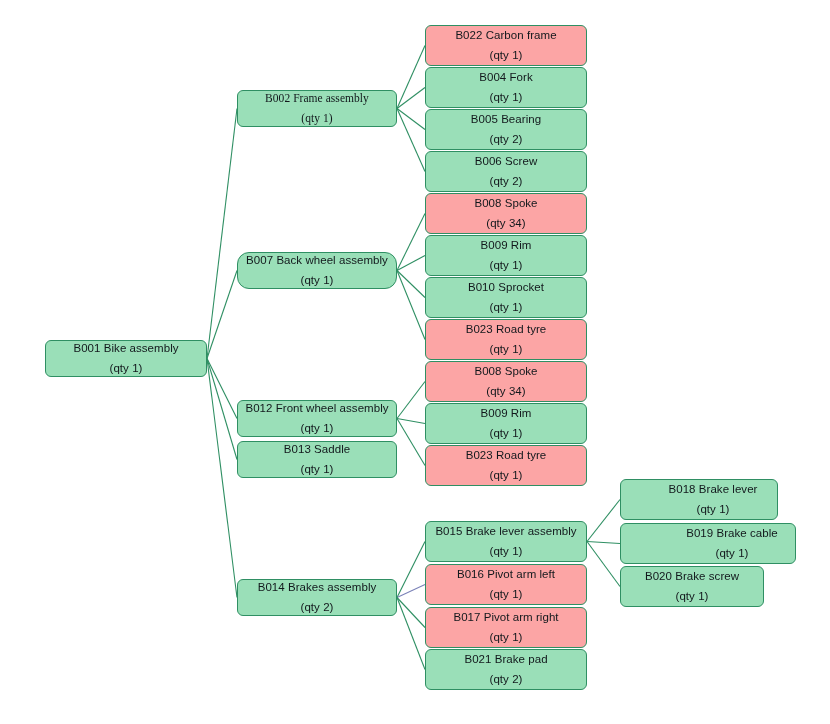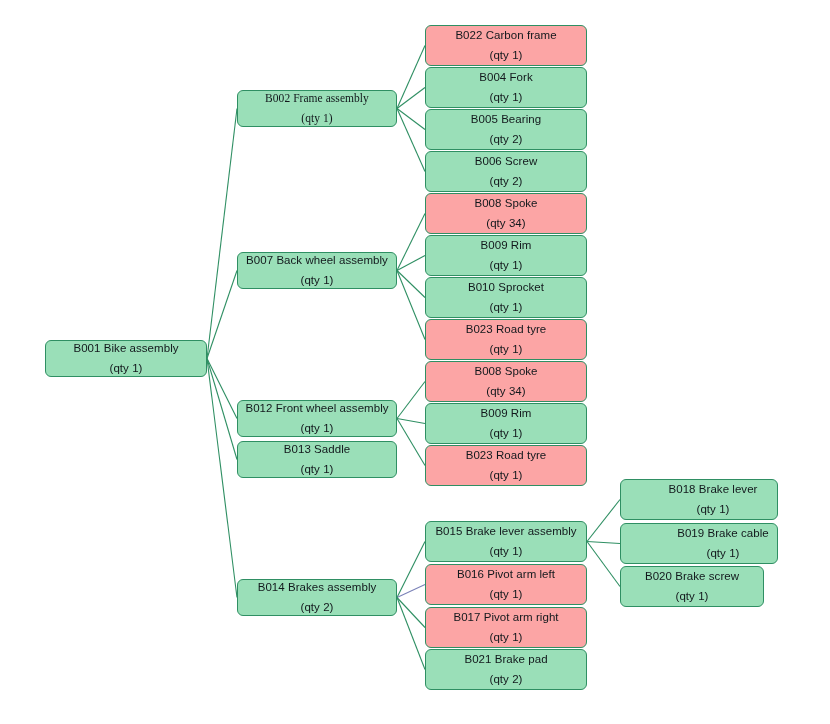--- a/index.html
+++ b/index.html
@@ -84,21 +84,21 @@
       <line x1="587" y1="541.5" x2="620" y2="586.5" stroke="#2f8f63" stroke-width="1.1"></line>
     </svg>
 <div class="node fill-light" style="left: 45px; top: 340px; width: 162px; height: 37px;">
       <span class="label">B001 Bike assembly</span>
       <span class="qty">(qty 1)</span>
     </div>
     <div class="node fill-light" style="left: 237px; top: 90px; width: 160px; height: 37px; font-family: Liberation Serif, serif;">
       <span class="label">B002 Frame assembly</span>
       <span class="qty">(qty 1)</span>
     </div>
-    <div class="node fill-light" style="left: 237px; top: 252px; width: 160px; height: 37px;">
+    <div class="node fill-light" style="left: 237px; top: 252px; width: 160px; height: 37px; border-radius: 12px;">
       <span class="label">B007 Back wheel assembly</span>
       <span class="qty">(qty 1)</span>
     </div>
     <div class="node fill-light" style="left: 237px; top: 400px; width: 160px; height: 37px;">
       <span class="label">B012 Front wheel assembly</span>
       <span class="qty">(qty 1)</span>
     </div>
     <div class="node fill-light" style="left: 237px; top: 441px; width: 160px; height: 37px;">
       <span class="label">B013 Saddle</span>
       <span class="qty">(qty 1)</span>
@@ -164,21 +164,21 @@
       <span class="qty">(qty 1)</span>
     </div>
     <div class="node fill-light" style="left: 425px; top: 649px; width: 162px; height: 41px;">
       <span class="label">B021 Brake pad</span>
       <span class="qty">(qty 2)</span>
     </div>
     <div class="node fill-light" style="left: 620px; top: 479px; width: 158px; height: 41px; padding-left: 28px;">
       <span class="label">B018 Brake lever</span>
       <span class="qty">(qty 1)</span>
     </div>
-    <div class="node fill-light" style="left: 620px; top: 523px; width: 158px; height: 41px; padding-left: 48px;">
+    <div class="node fill-light" style="left: 620px; top: 523px; width: 176px; height: 41px; padding-left: 48px;">
       <span class="label">B019 Brake cable</span>
       <span class="qty">(qty 1)</span>
     </div>
     <div class="node fill-light" style="left: 620px; top: 566px; width: 144px; height: 41px;">
       <span class="label">B020 Brake screw</span>
       <span class="qty">(qty 1)</span>
     </div>
   </div>
 
 </body></html>

